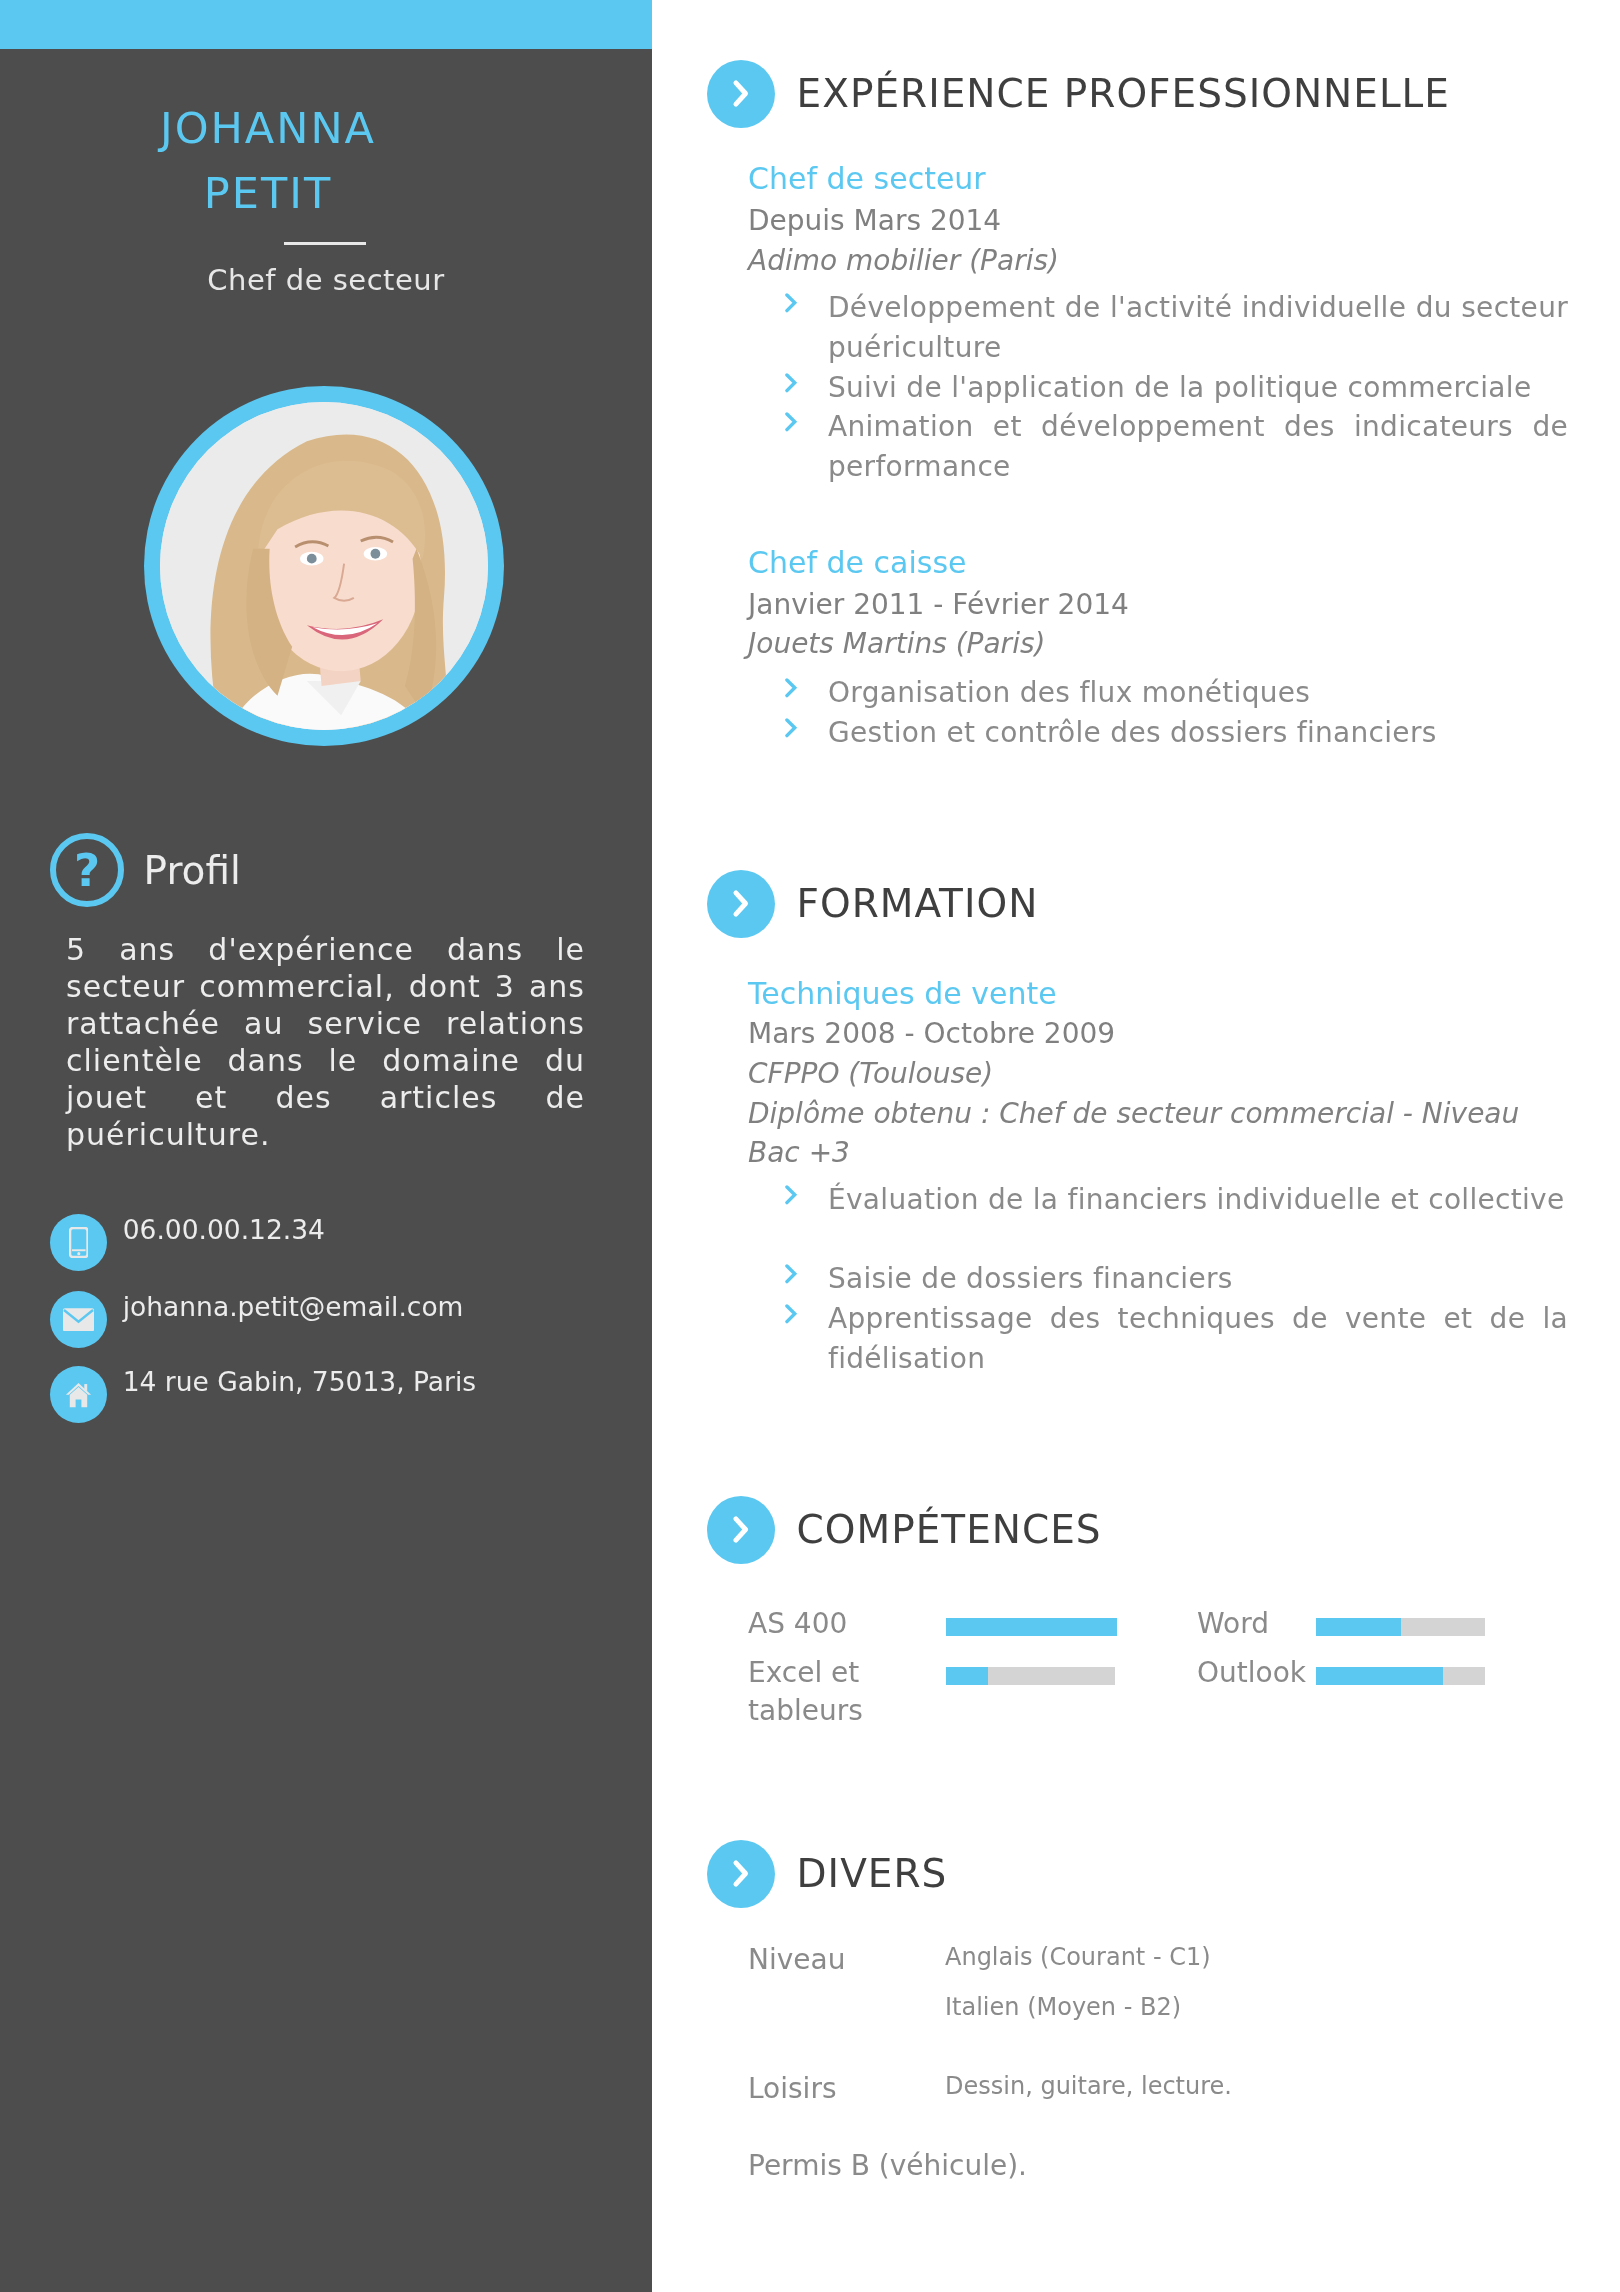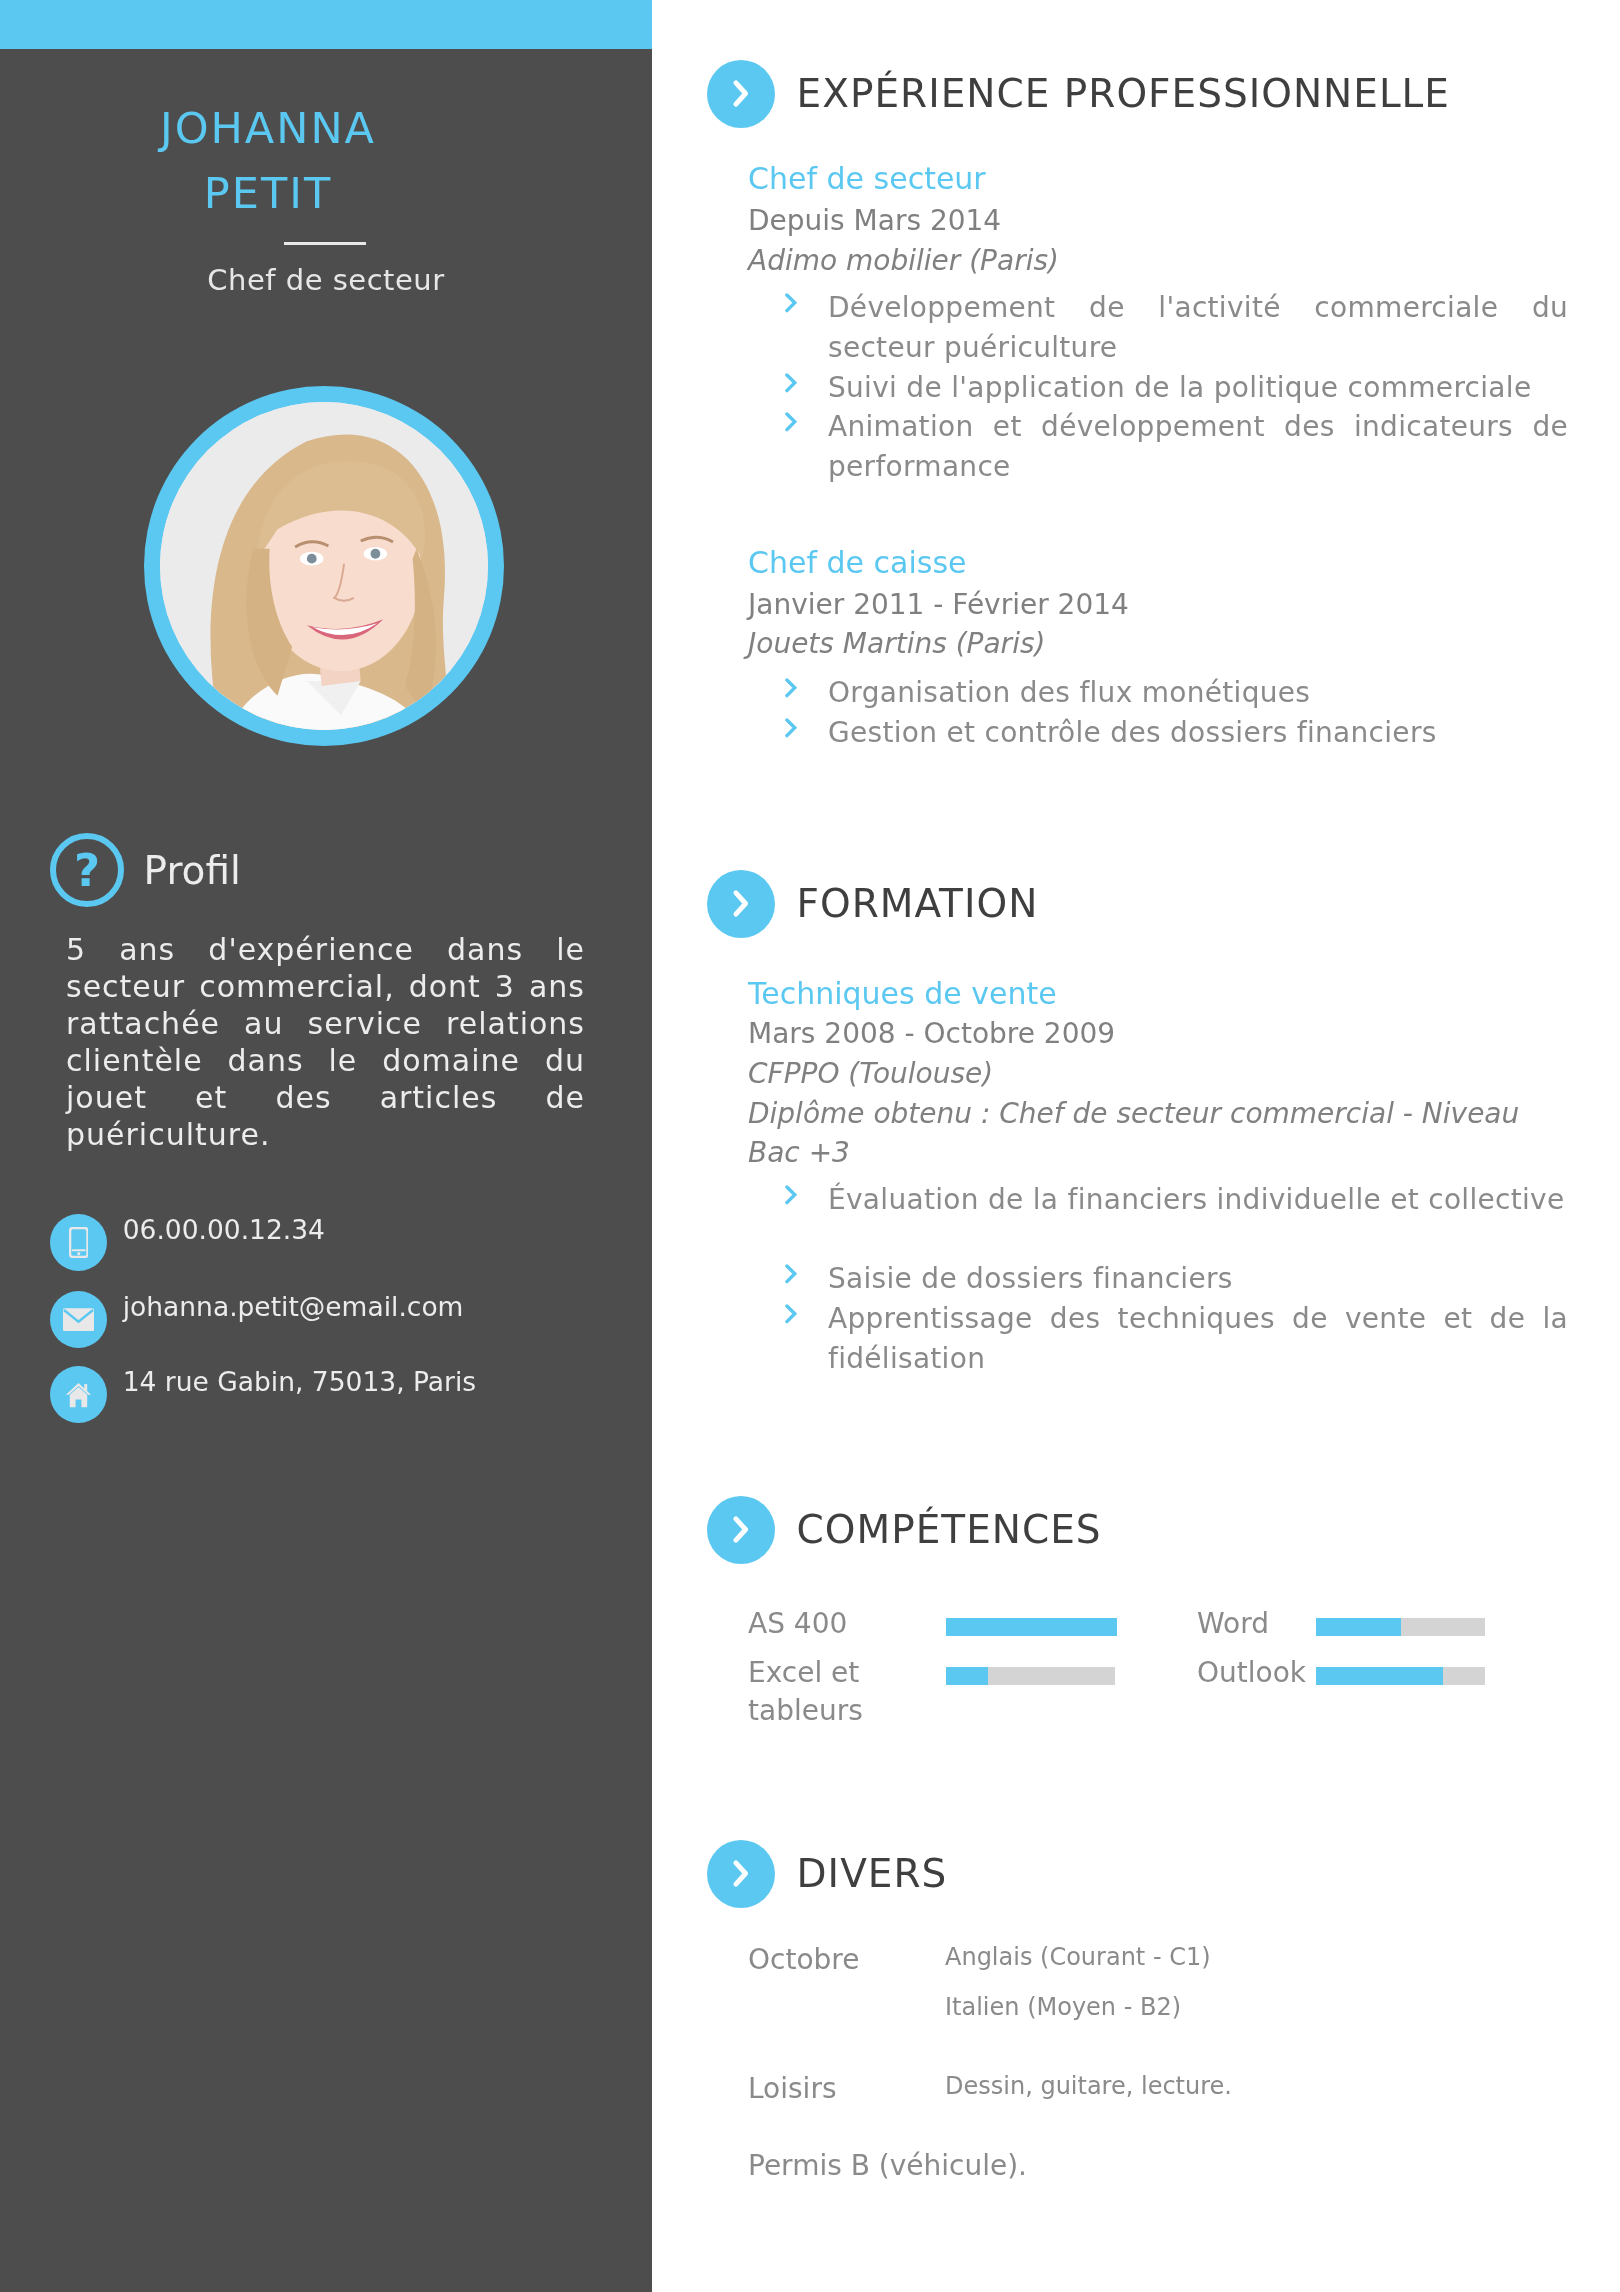--- a/index.html
+++ b/index.html
@@ -149,21 +149,21 @@
 </div>
 
 <div class="entry-title" style="top:161px;">Chef de secteur</div>
 <div class="line" style="top:204px;">Depuis Mars 2014</div>
 <div class="line it" style="top:244px;">Adimo mobilier (Paris)</div>
 
 <div class="bullet" style="top:288px;">
   <span class="chev"><svg width="13.7" height="21.6" viewBox="0 0 14 22">
         <path d="M3 3 L11 11 L3 19" stroke="#5bc8f1" stroke-width="3.5" fill="none" stroke-linecap="round"></path>
       </svg></span>
-  <span class="btext">Développement de l'activité commerciale du secteur puériculture</span>
+  <span class="btext">Développement de l'activité individuelle du secteur puériculture</span>
 </div>
 <div class="bullet" style="top:368px;">
   <span class="chev"><svg width="13.7" height="21.6" viewBox="0 0 14 22">
         <path d="M3 3 L11 11 L3 19" stroke="#5bc8f1" stroke-width="3.5" fill="none" stroke-linecap="round"></path>
       </svg></span>
   <span class="btext">Suivi de l'application de la politique commerciale</span>
 </div>
 <div class="bullet" style="top:407px;">
   <span class="chev"><svg width="13.7" height="21.6" viewBox="0 0 14 22">
         <path d="M3 3 L11 11 L3 19" stroke="#5bc8f1" stroke-width="3.5" fill="none" stroke-linecap="round"></path>
@@ -253,21 +253,21 @@
 
 <div class="sec-head" style="top:1839px;">
   <div class="sec-icon">
     <svg width="25.5" height="31" viewBox="0 0 26 32">
         <path d="M8 5 L18 16 L8 27" stroke="#ffffff" stroke-width="5" fill="none" stroke-linecap="round" stroke-linejoin="round"></path>
       </svg>
   </div>
   <div class="sec-title">DIVERS</div>
 </div>
 
-<div class="misc-label" style="top:1943px;">Octobre</div>
+<div class="misc-label" style="top:1943px;">Niveau</div>
 <div class="misc-val" style="top:1943px;">Anglais (Courant - C1)</div>
 <div class="misc-val" style="top:1993px;">Italien (Moyen - B2)</div>
 
 <div class="misc-label" style="top:2072px;">Loisirs</div>
 <div class="misc-val" style="top:2072px;">Dessin, guitare, lecture.</div>
 
 <div class="misc-label" style="top:2149px;">Permis B (véhicule).</div>
 
 
 </body></html>

